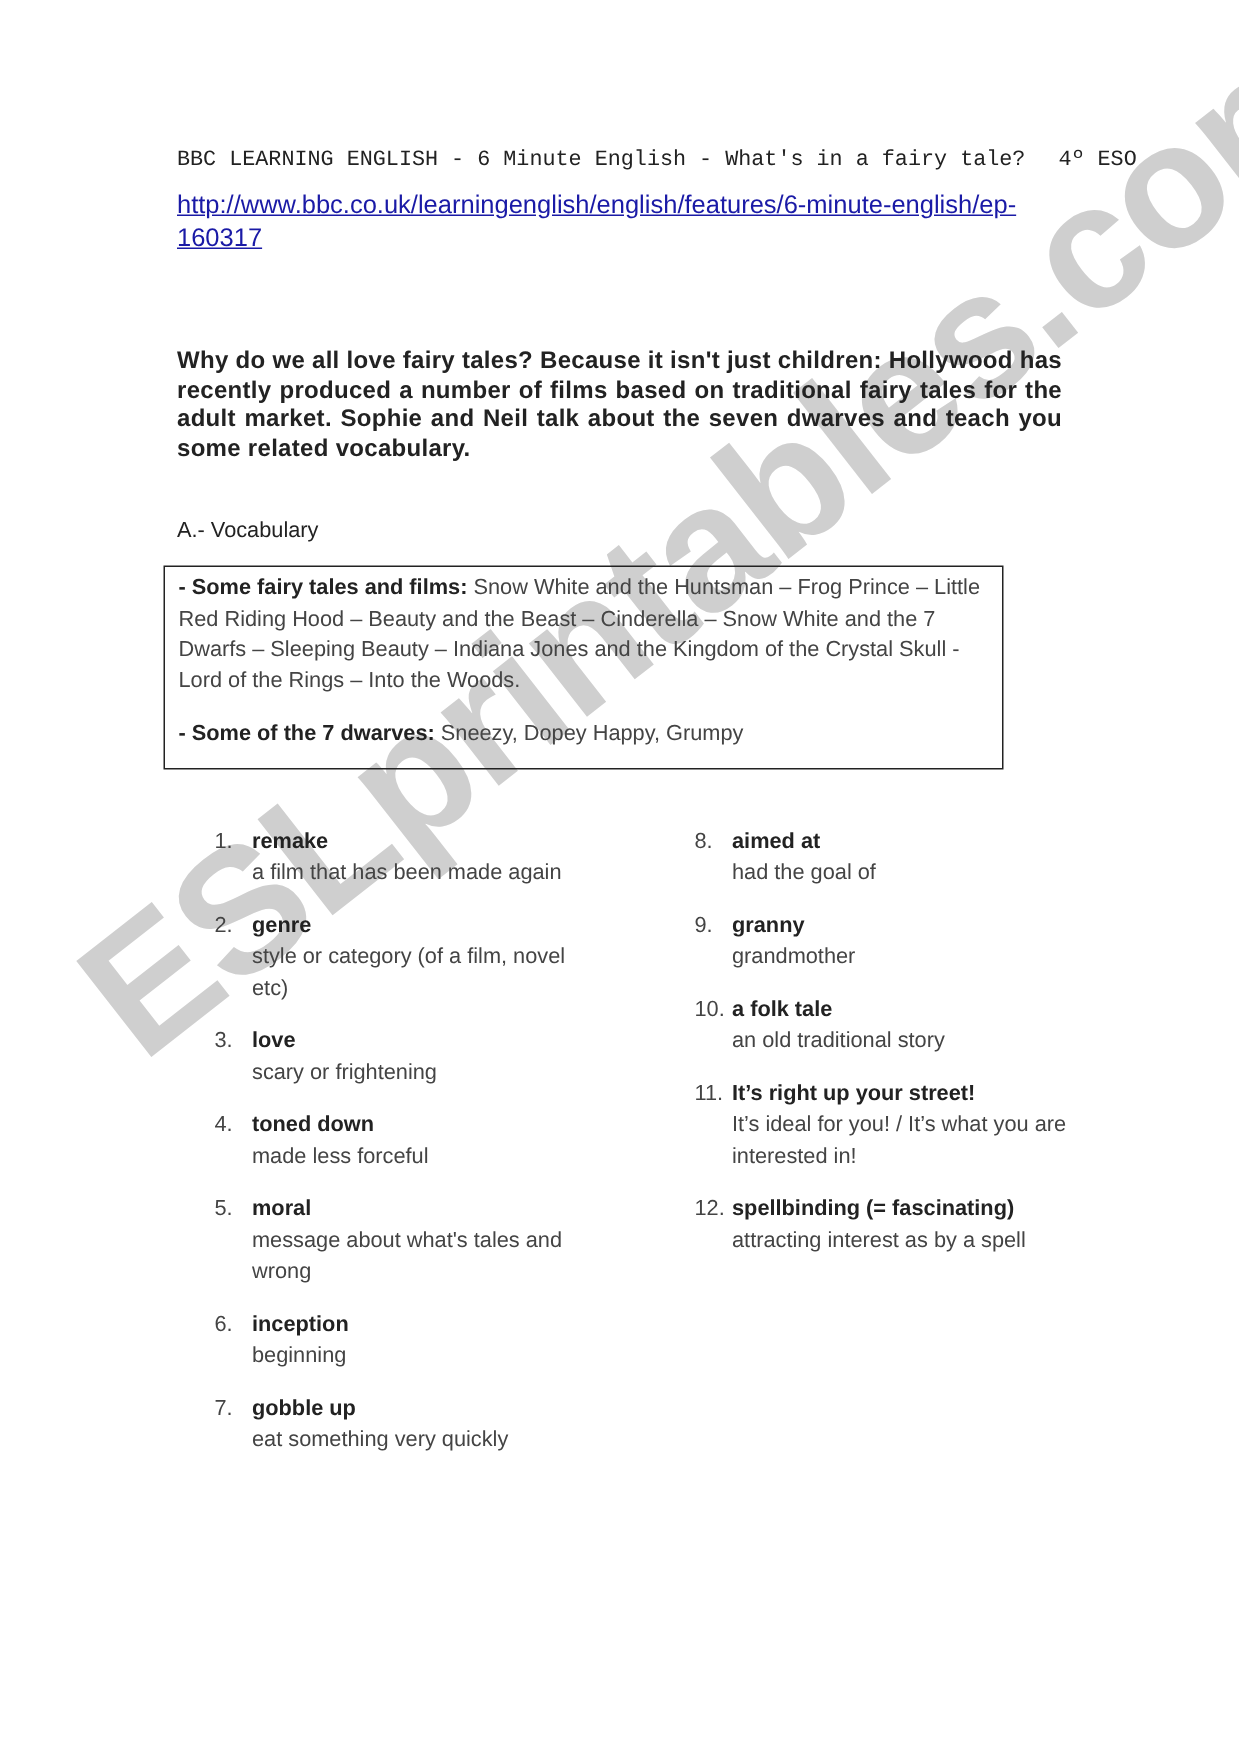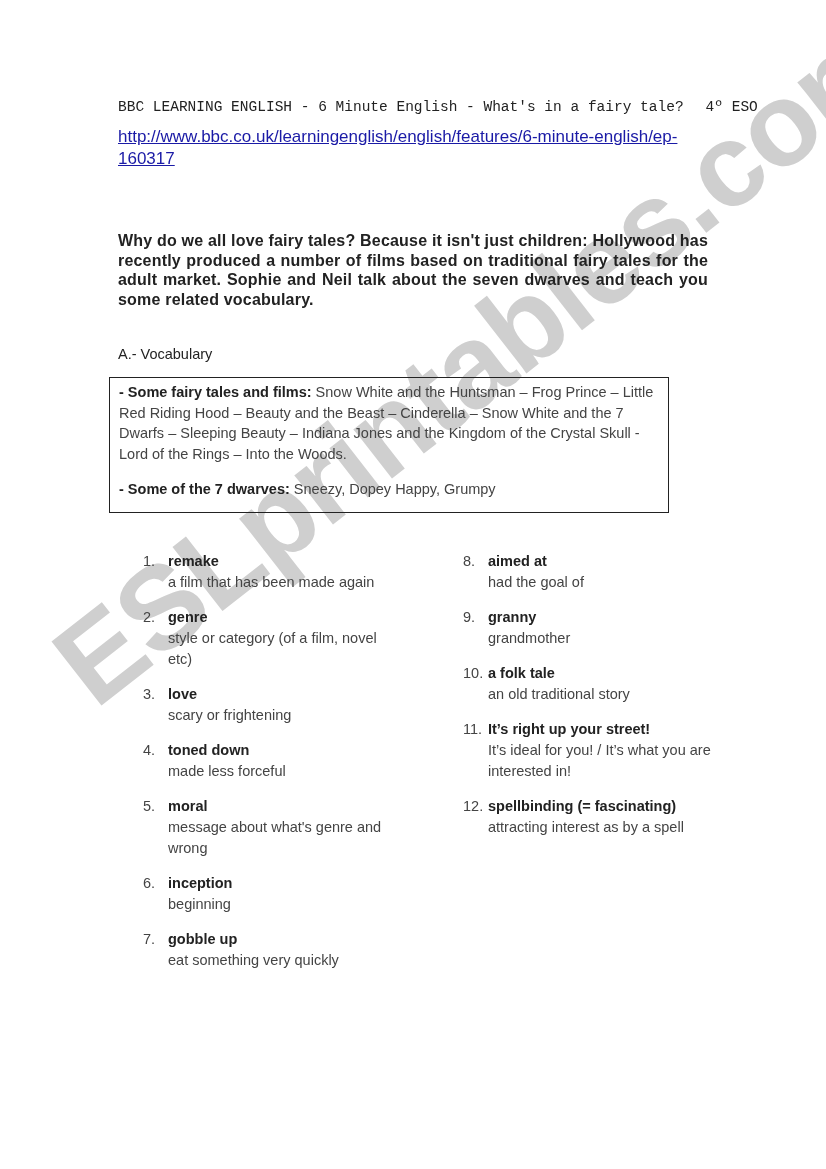--- a/index.html
+++ b/index.html
@@ -98,21 +98,21 @@
         <span class="num">4.</span>
         <span class="body">
           <span class="word">toned down</span>
           <span class="def">made less forceful</span>
         </span>
       </div>
     <div class="term">
         <span class="num">5.</span>
         <span class="body">
           <span class="word">moral</span>
-          <span class="def">message about what's genre and wrong</span>
+          <span class="def">message about what's tales and wrong</span>
         </span>
       </div>
     <div class="term">
         <span class="num">6.</span>
         <span class="body">
           <span class="word">inception</span>
           <span class="def">beginning</span>
         </span>
       </div>
     <div class="term">

